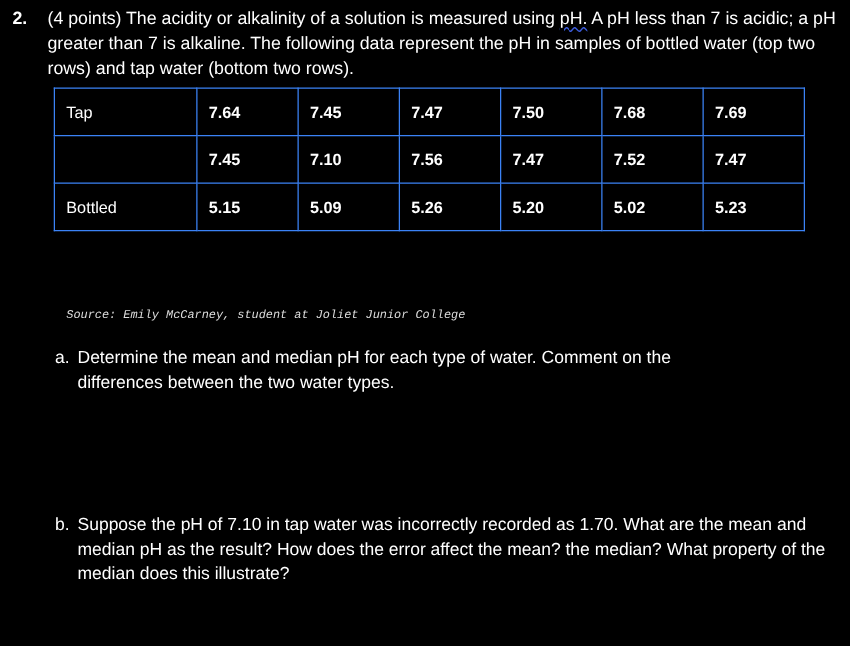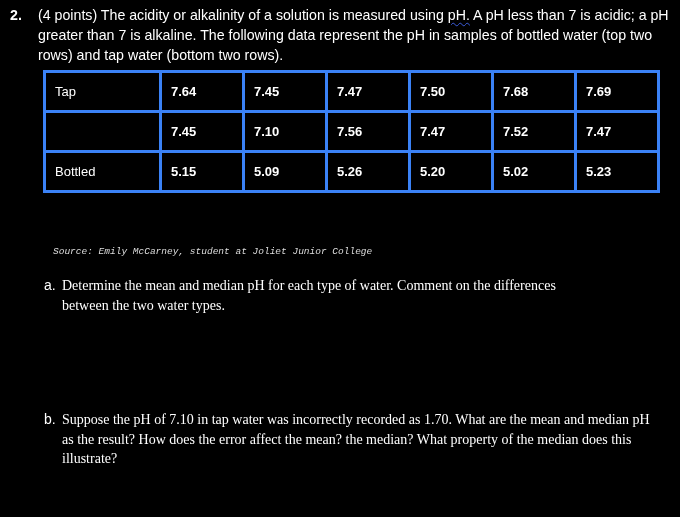--- a/index.html
+++ b/index.html
@@ -12,36 +12,36 @@
     font-size: 14.2px; line-height: 20px;
   }
   .q-num { position: absolute; left: 0; top: 0; font-weight: bold; }
   .q-text { margin-left: 28px; }
   .ph-word { text-decoration: underline wavy #3b5bdb; text-decoration-thickness: 1px; text-underline-offset: 2px; text-align: center; }
   table.data {
     position: absolute; left: 43px; top: 70px;
     border-collapse: collapse; font-size: 13px;
   }
   table.data td {
-    border: 3px solid #3b82f6; height: 37px; padding: 0 0 0 9px;
+    border: 1px solid #3b82f6; height: 37px; padding: 0 0 0 9px;
     vertical-align: middle; color: #fff;
   }
   td.label-cell { width: 104px; }
   td.val-cell { width: 71px; font-weight: bold; }
   .source {
     position: absolute; left: 53px; top: 220px;
     font-family: Liberation Mono, monospace; font-style: italic; font-size: 9.5px; color: #ddd; margin-top: 26px;
   }
   .part {
     position: absolute; font-size: 14px; line-height: 19.5px;
   }
   .part-a { left: 44px; top: 276px; width: 560px; }
   .part-b { left: 44px; top: 410px; width: 620px; }
   .part-letter { position: absolute; left: 0; top: 0; }
-  .part-text { margin-left: 18px; font-family: Liberation Serif, serif; }
+  .part-text { margin-left: 18px; }
 </style>
 </head>
 <body>
 
 <div class="q-head">
   <span class="q-num">2.</span>
   <div class="q-text"><span>(4 points)</span> <span>The acidity or alkalinity of a solution is measured using </span><span class="ph-word">pH.</span><span> A pH less than 7 is acidic; a pH greater than 7 is alkaline. The following data represent the pH in samples of bottled water (top two rows) and tap water (bottom two rows).</span></div>
 </div>
 
 <table class="data">

